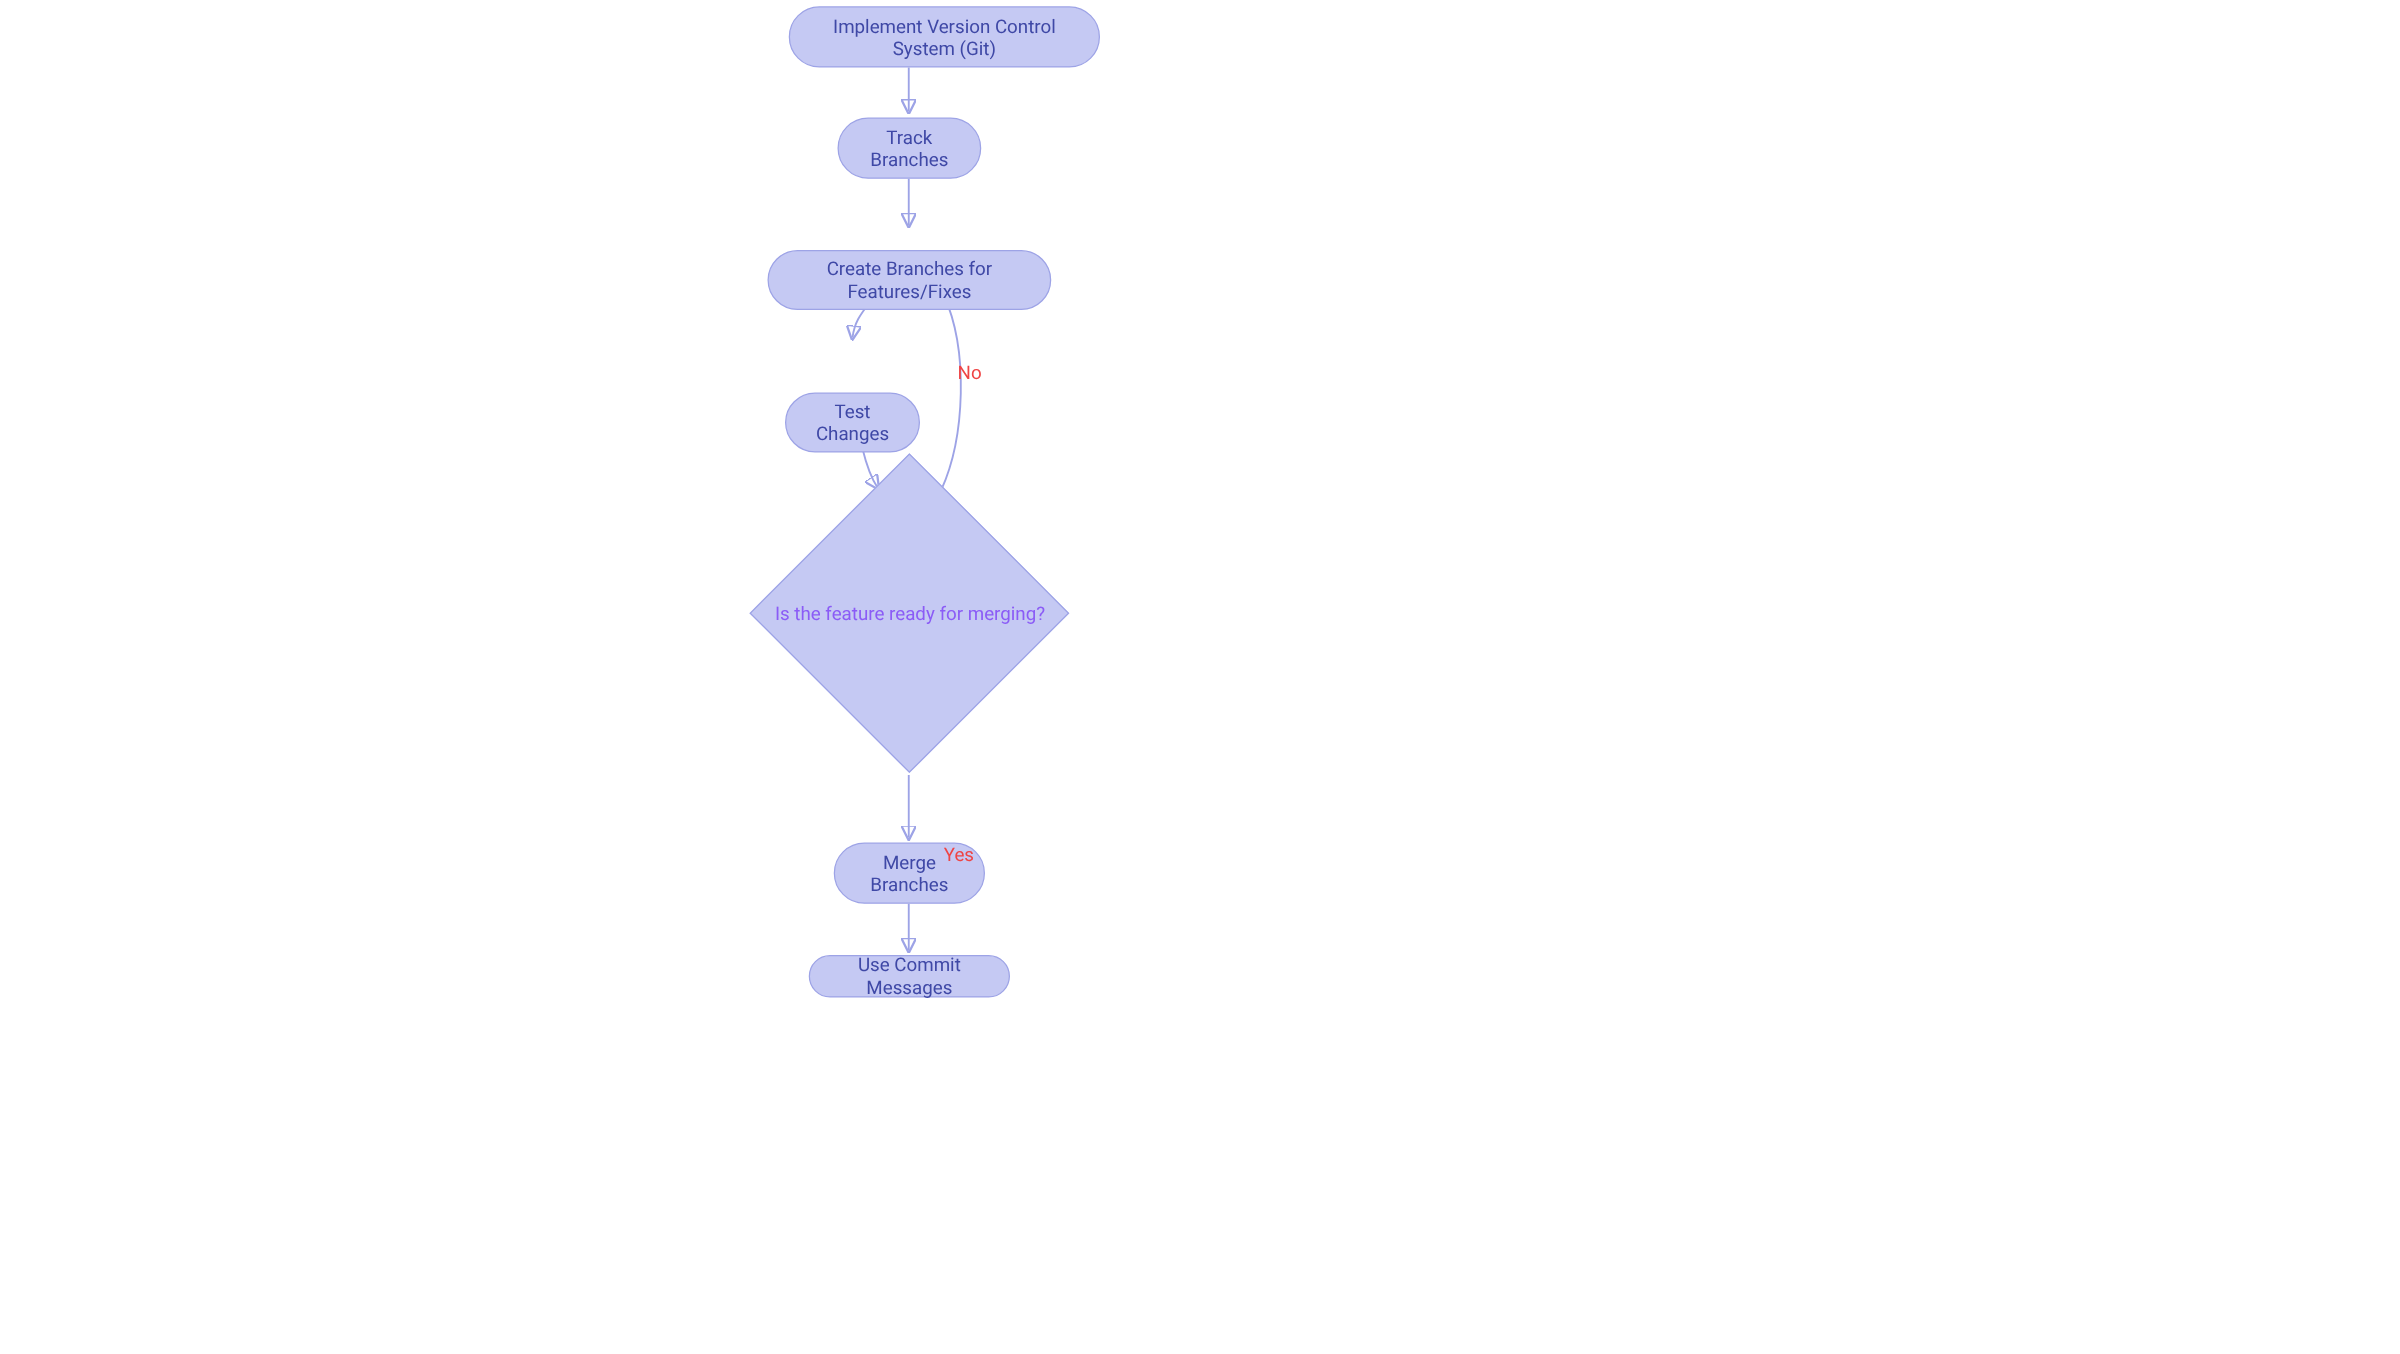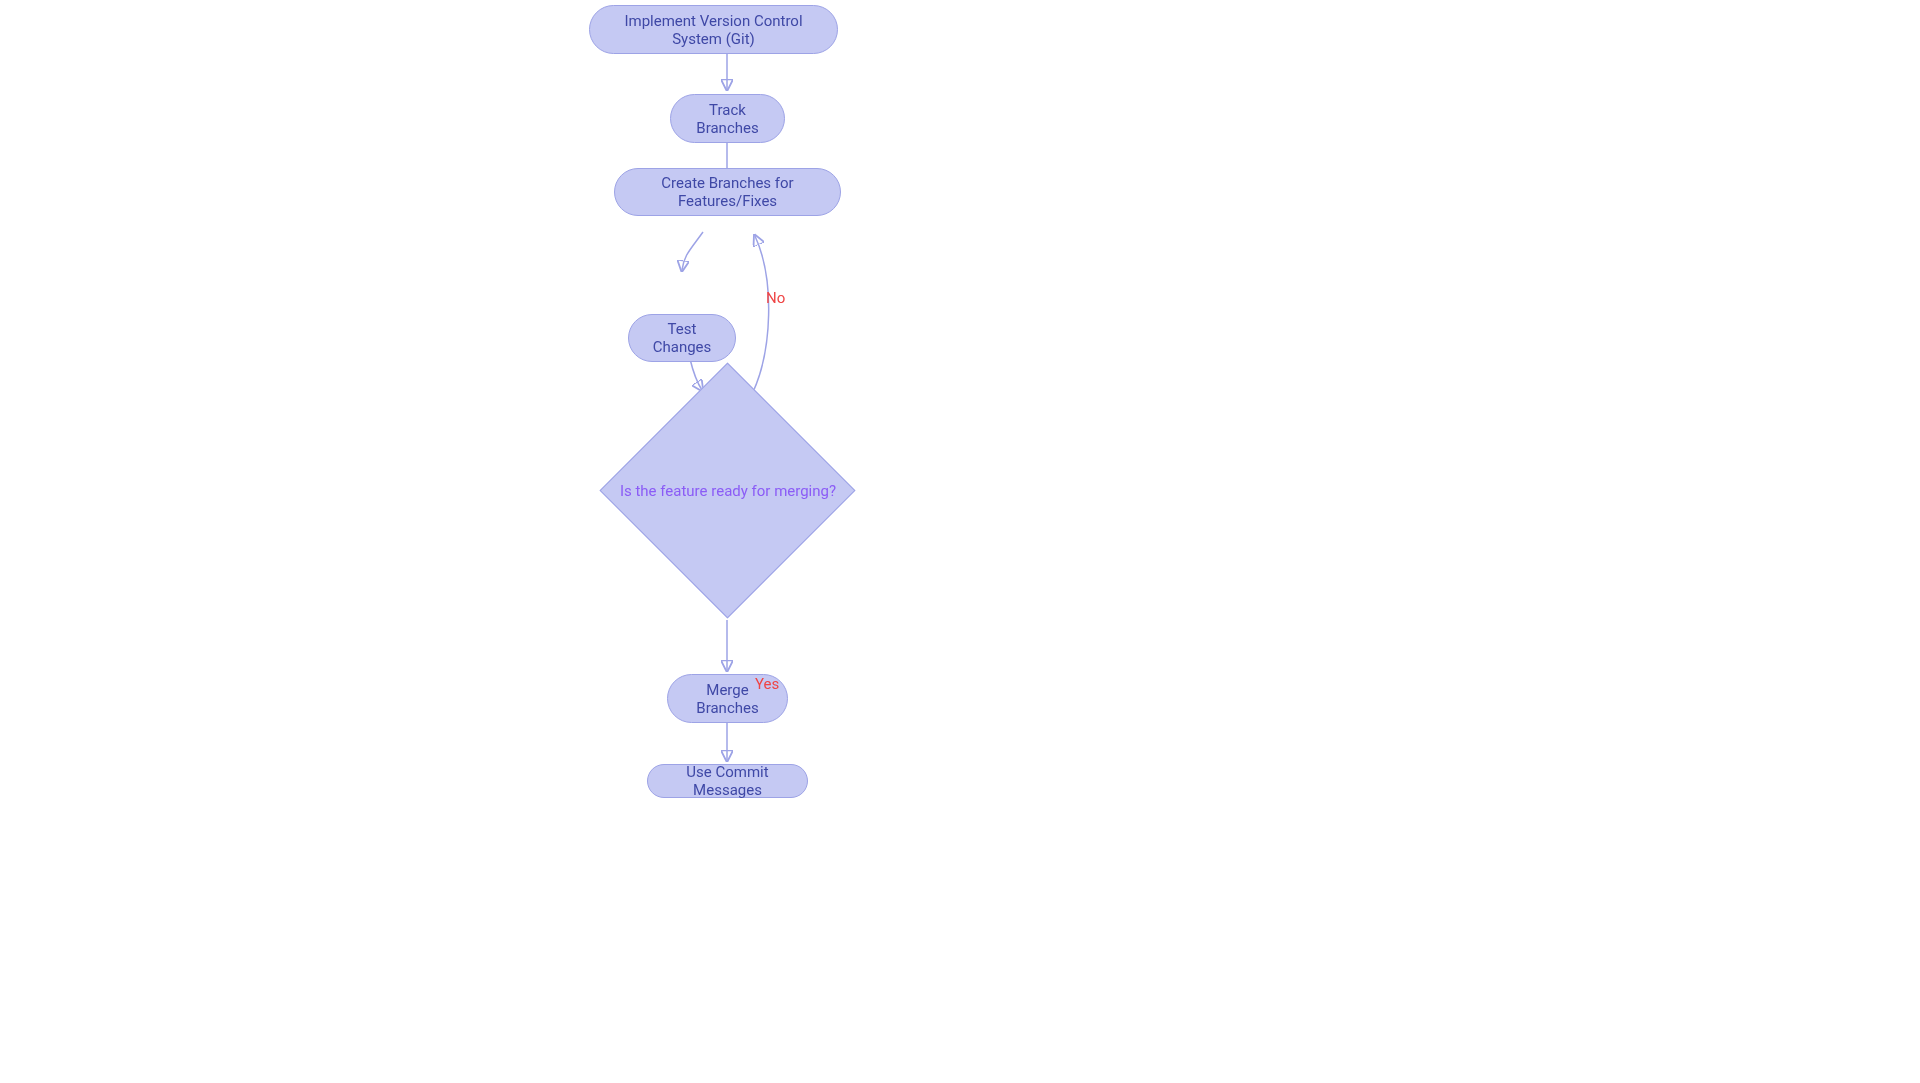--- a/index.html
+++ b/index.html
@@ -89,29 +89,29 @@
 
     <path d="M 684 322 C 686 345, 692 375, 702 390" marker-end="url(#arrow)"></path>
 
     <path d="M 753 392 C 772 350, 775 280, 755 236" marker-end="url(#arrow)"></path>
 
     <path d="M 727 620 L 727 670" marker-end="url(#arrow)"></path>
 
     <path d="M 727 723 L 727 760" marker-end="url(#arrow)"></path>
   </svg>
 
-  <div class="node pill" style="left:589px; top:5px; width:249px; height:49px;">
+  <div class="node pill" style="left:631px; top:5px; width:249px; height:49px;">
     <span>Implement Version Control System (Git)</span>
   </div>
 
   <div class="node pill" style="left:670px; top:94px; width:115px; height:49px;">
     <span>Track Branches</span>
   </div>
 
-  <div class="node pill" style="left:614px; top:168px; width:227px; height:48px;">
+  <div class="node pill" style="left:614px; top:200px; width:227px; height:48px;">
     <span>Create Branches for Features/Fixes</span>
   </div>
 
   <div class="node pill" style="left:628px; top:274px; width:108px; height:48px;margin-top:40px;">
     <span>Test Changes</span>
   </div>
 
   <div class="diamond" style="left:637px; top:400px; width:181px; height:181px;"></div>
   <div class="diamond-label" style="left:600px; top:363px; width:256px; height:256px;">
     <span>Is the feature ready for merging?</span>

